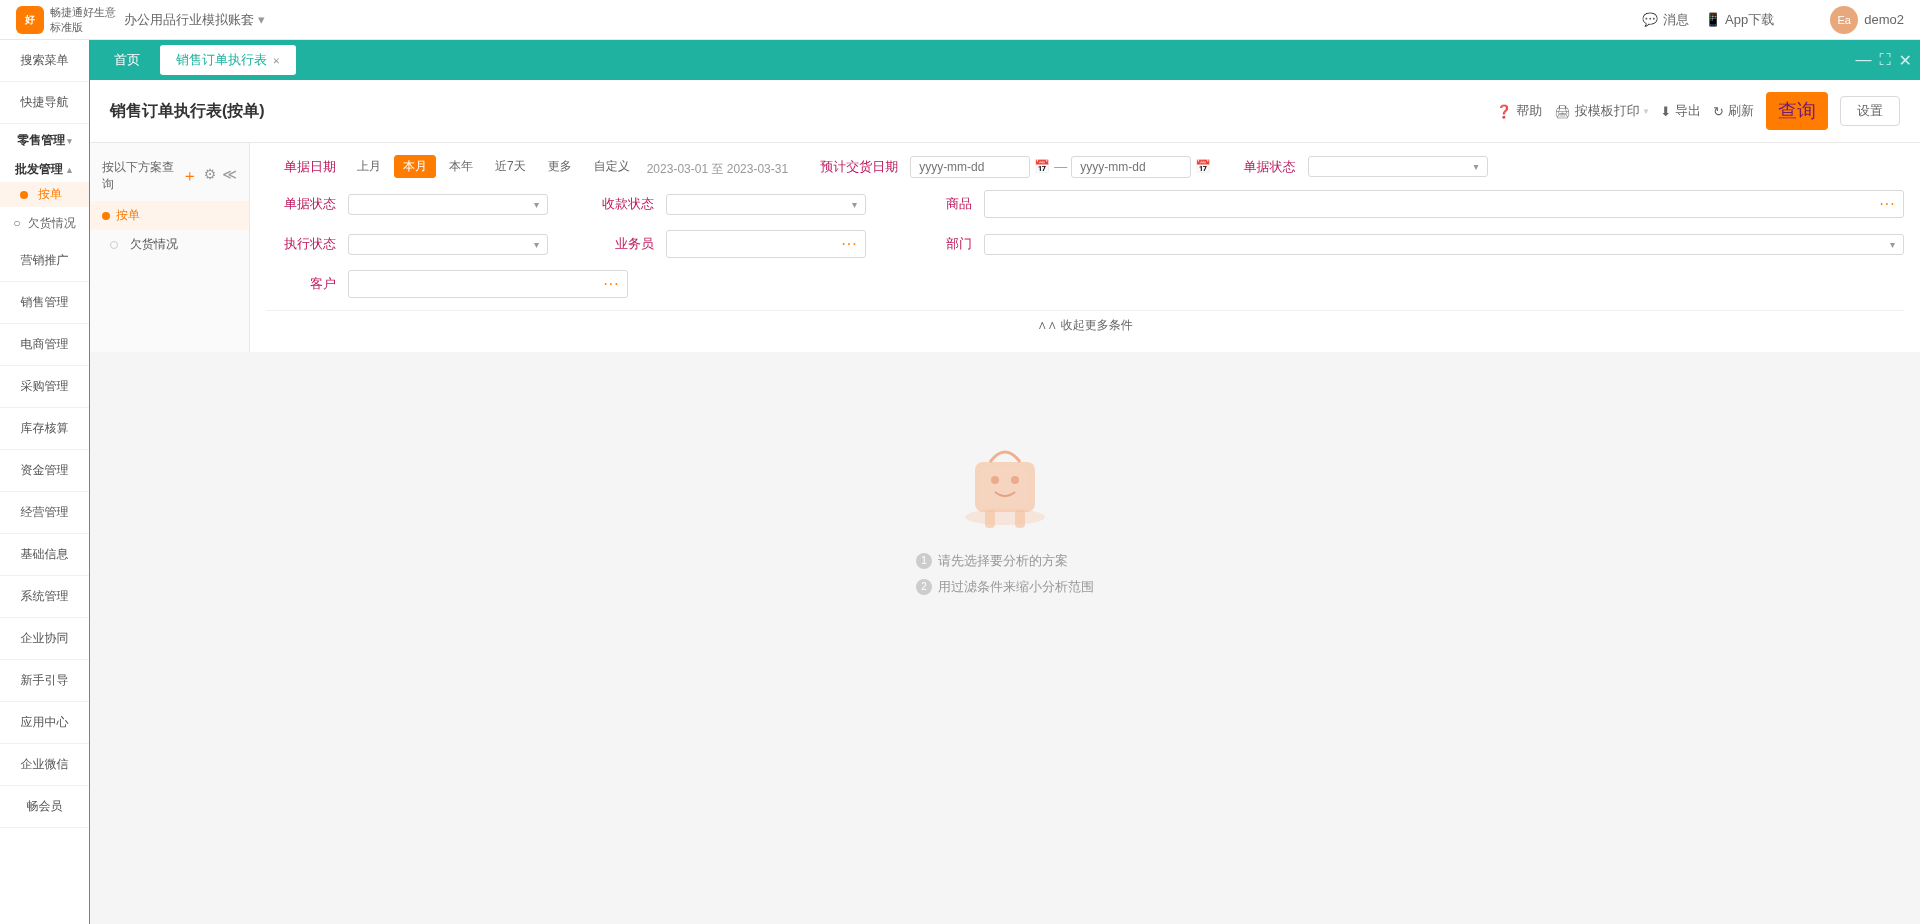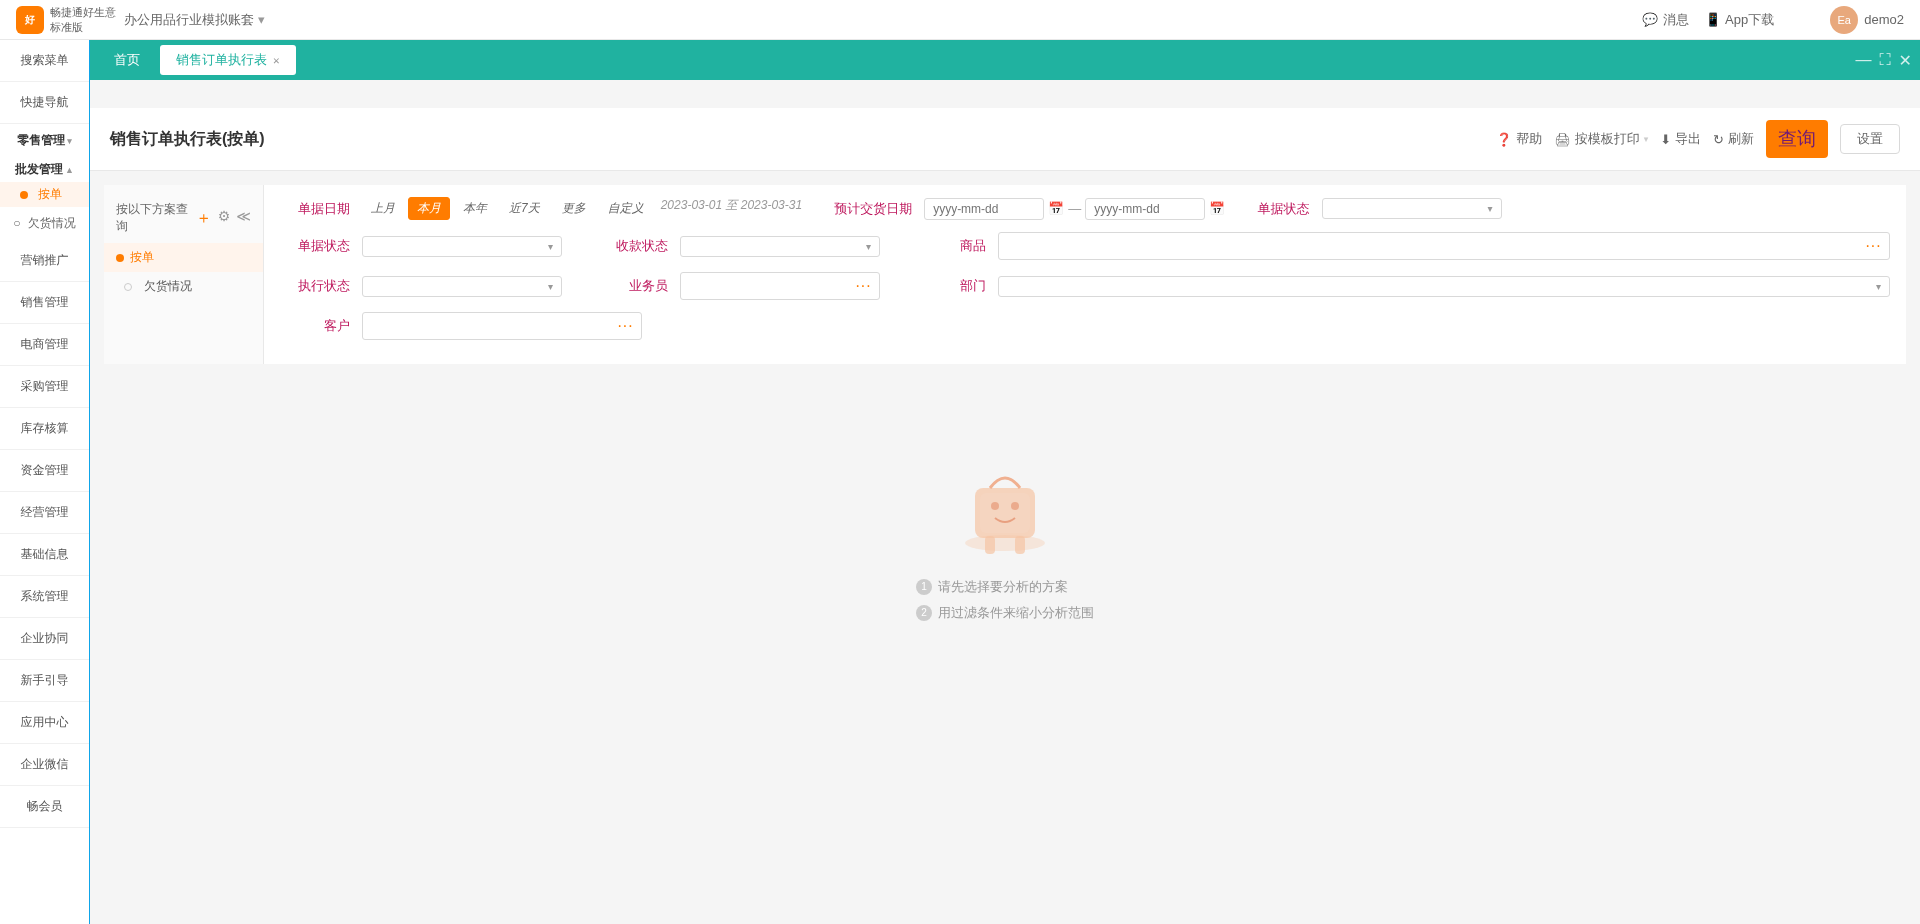--- a/index.html
+++ b/index.html
@@ -43,42 +43,42 @@
     .tab-item.home { color: white; }
     .tab-item.active { background: white; color: #20b2a0; font-weight: 500; }
     .tab-close { font-size: 11px; color: #999; cursor: pointer; }
     .tab-bar-right { margin-left: auto; display: flex; gap: 8px; }
     .tab-bar-icon { color: rgba(255,255,255,0.8); cursor: pointer; font-size: 16px; }
 
     
     .page-content { flex: 1; overflow-y: auto; background: #f5f5f5; padding: 0; }
 
     
-    .page-header { background: white; padding: 12px 20px; display: flex; align-items: center; justify-content: space-between; border-bottom: 1px solid #e8e8e8; margin-top: 28px; }
+    .page-header { background: white; padding: 12px 20px; display: flex; align-items: center; justify-content: space-between; border-bottom: 1px solid #e8e8e8; }
     .page-title { font-size: 16px; font-weight: 600; color: #333; }
     .page-actions { display: flex; align-items: center; gap: 12px; }
     .action-btn { display: flex; align-items: center; gap: 4px; cursor: pointer; color: #666; font-size: 13px; }
     .btn-primary { background: #ff7c00; color: #701a75; border: none; padding: 6px 12px; border-radius: 4px; cursor: pointer; font-size: 19px; }
     .btn-secondary { background: white; color: #666; border: 1px solid #d9d9d9; padding: 5px 16px; border-radius: 4px; cursor: pointer; font-size: 13px; }
 
     
-    .filter-panel { background: white; margin: 14px; padding: 0; }
+    .filter-panel { background: white; margin: 0; padding: 0; }
     .filter-sidebar { display: flex; }
     .filter-left-panel { width: 160px; background: #fafafa; border-right: 1px solid #e8e8e8; padding: 12px 0; flex-shrink: 0; }
     .filter-left-header { display: flex; align-items: center; justify-content: space-between; padding: 4px 12px 8px; color: #666; font-size: 12px; }
     .filter-left-header span { font-size: 12px; color: #666; }
     .scheme-item { display: flex; align-items: center; gap: 6px; padding: 6px 12px; cursor: pointer; font-size: 12px; color: #555; }
     .scheme-item.active { color: #ff7c00; background: #fff4ec; }
     .filter-right-panel { flex: 1; padding: 12px 16px; }
 
     .filter-row { display: flex; align-items: center; gap: 12px; margin-bottom: 12px; }
     .filter-label { width: 70px; text-align: right; color: #be185d; font-size: 13px; flex-shrink: 0; }
 
     
-    .date-range-row { display: flex; align-items: flex-start; gap: 4px; font-style: italic; }
+    .date-range-row { display: flex; align-items: flex-end; gap: 4px; }
     .date-tag { padding: 2px 8px; border-radius: 3px; cursor: pointer; font-size: 12px; color: #666; border: 1px solid transparent; }
     .date-tag.active { background: #ff7c00; color: white; border-color: #ff7c00; }
     .date-input-group { display: flex; align-items: center; gap: 4px; }
     .date-input { border: 1px solid #d9d9d9; padding: 3px 8px; border-radius: 3px; font-size: 12px; color: #999; width: 120px; }
     .date-sep { color: #999; }
 
     
     .select-control { display: flex; align-items: center; border: 1px solid #d9d9d9; border-radius: 3px; padding: 4px 8px; background: white; cursor: pointer; min-width: 200px; justify-content: space-between; }
     .select-control .placeholder { color: #ccc; font-size: 12px; }
     .select-arrow { color: #999; font-size: 10px; }
@@ -339,20 +339,24 @@
             </div>
 
             <div class="filter-row">
               <span class="filter-label">客户</span>
               <div class="select-control" style="width:280px;">
                 <span class="placeholder"></span>
                 <span class="more-btn">···</span>
               </div>
             </div>
 
+            <div class="collapse-row">
+              <span>∧∧</span>
+              <span>收起更多条件</span>
+            </div>
           </div>
         </div>
       </div>
 
       <div class="empty-state">
         <div class="empty-icon">
           
           <svg width="120" height="100" viewBox="0 0 120 100">
 
             <ellipse cx="60" cy="85" rx="40" ry="8" fill="#f5d5c0" opacity="0.5"></ellipse>

